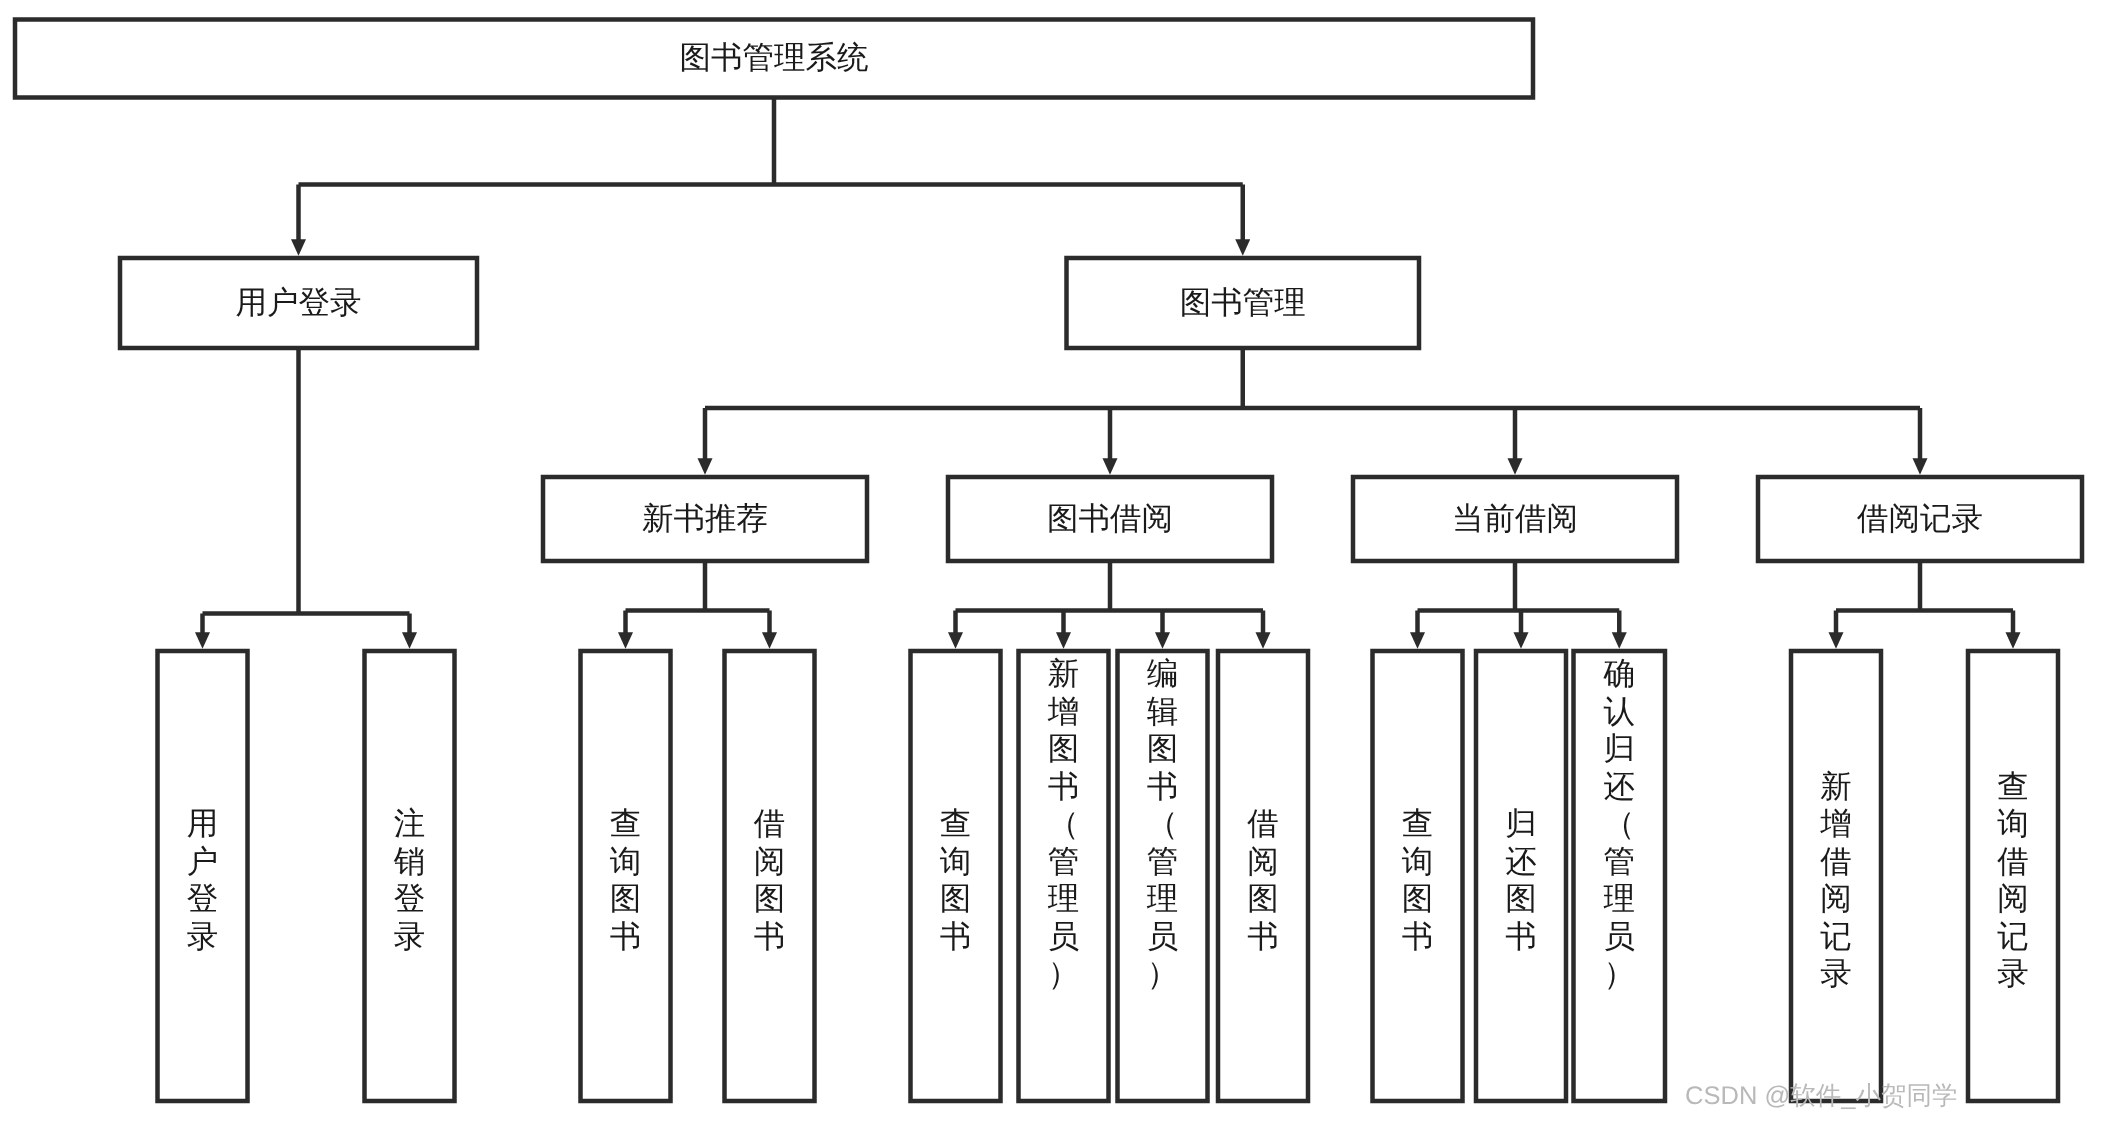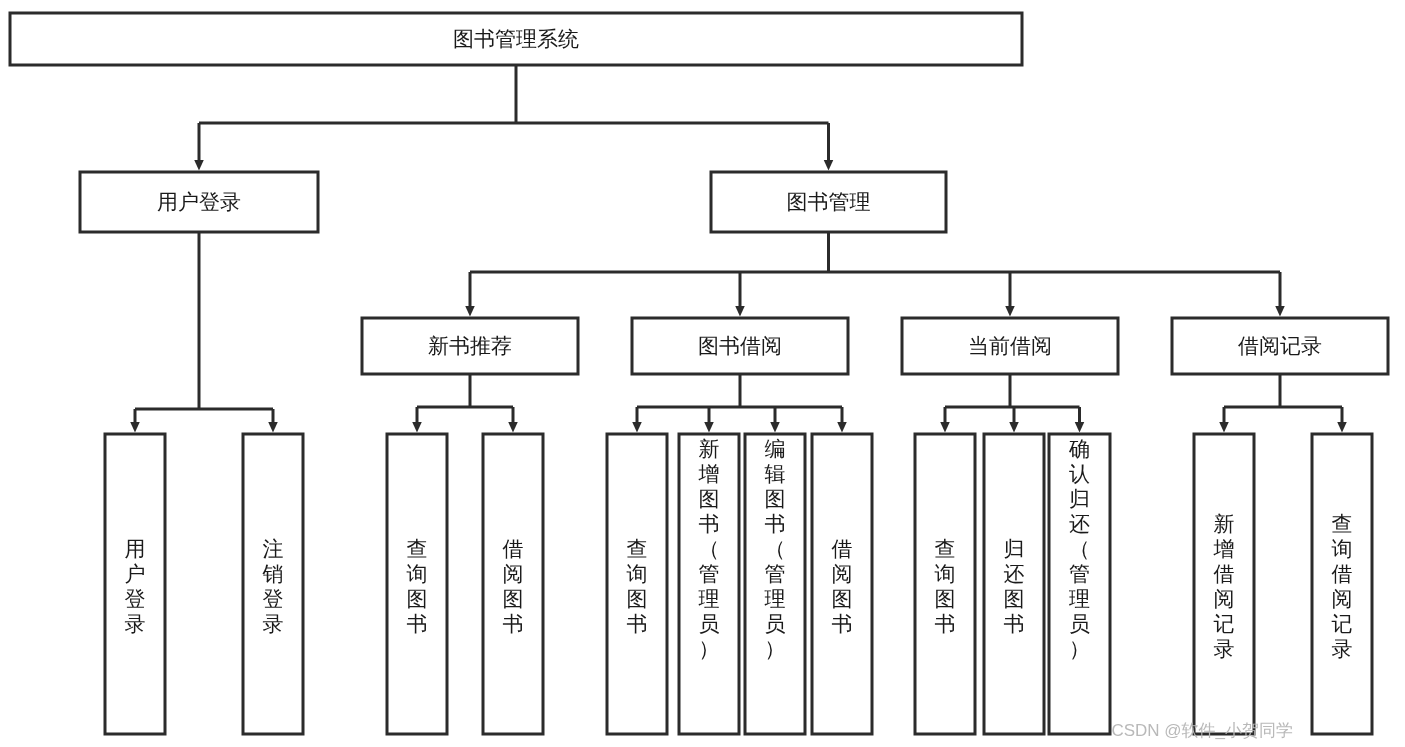--- a/index.html
+++ b/index.html
@@ -4,21 +4,21 @@
 <style>
   html,body{margin:0;padding:0;background:#ffffff;}
   body{width:1405px;height:747px;overflow:hidden;font-family:"Liberation Sans","DejaVu Sans",sans-serif;}
   #diagram-root{position:relative;width:1305px;height:747px;background:#fff;}
   svg#tree{position:absolute;left:0;top:0;width:1405px;height:747px;}
   .node-rect{fill:#ffffff;stroke:#2b2b2b;stroke-width:3;}
   .edge{stroke:#2b2b2b;stroke-width:3;fill:none;}
   .arrow-head{fill:#2b2b2b;stroke:none;}
   .node-label-h{font-family:"Liberation Sans","DejaVu Sans",sans-serif;font-size:21px;fill:#1a1a1a;text-anchor:middle;dominant-baseline:middle;}
   .node-label-v{font-family:"Liberation Sans","DejaVu Sans",sans-serif;font-size:21px;fill:#1a1a1a;text-anchor:middle;}
-  .watermark{position:absolute;right:12px;bottom:5px;font-size:17px;color:#b9b9b9;font-family:"Liberation Sans","DejaVu Sans",sans-serif;white-space:nowrap;}
+  .watermark{position:absolute;right:0;bottom:5px;font-size:17px;color:#b9b9b9;font-family:"Liberation Sans","DejaVu Sans",sans-serif;white-space:nowrap;}
 </style>
 </head>
 <body>
 
 <div id="diagram-root">
   <svg id="tree" viewBox="0 0 1405 747" xmlns="http://www.w3.org/2000/svg">
     <defs>
       <marker id="arrow" markerWidth="14" markerHeight="14" refX="1.5" refY="5" orient="auto" markerUnits="userSpaceOnUse">
         <path d="M0,0 L0,10 L11,5 z" class="arrow-head"></path>
       </marker>

